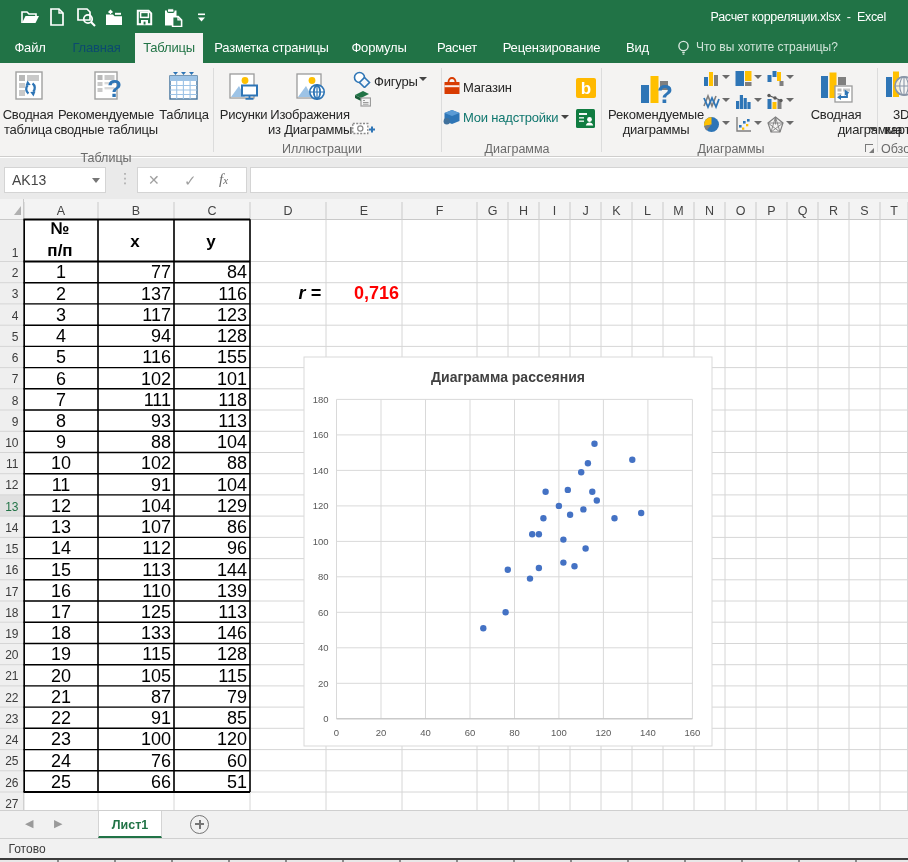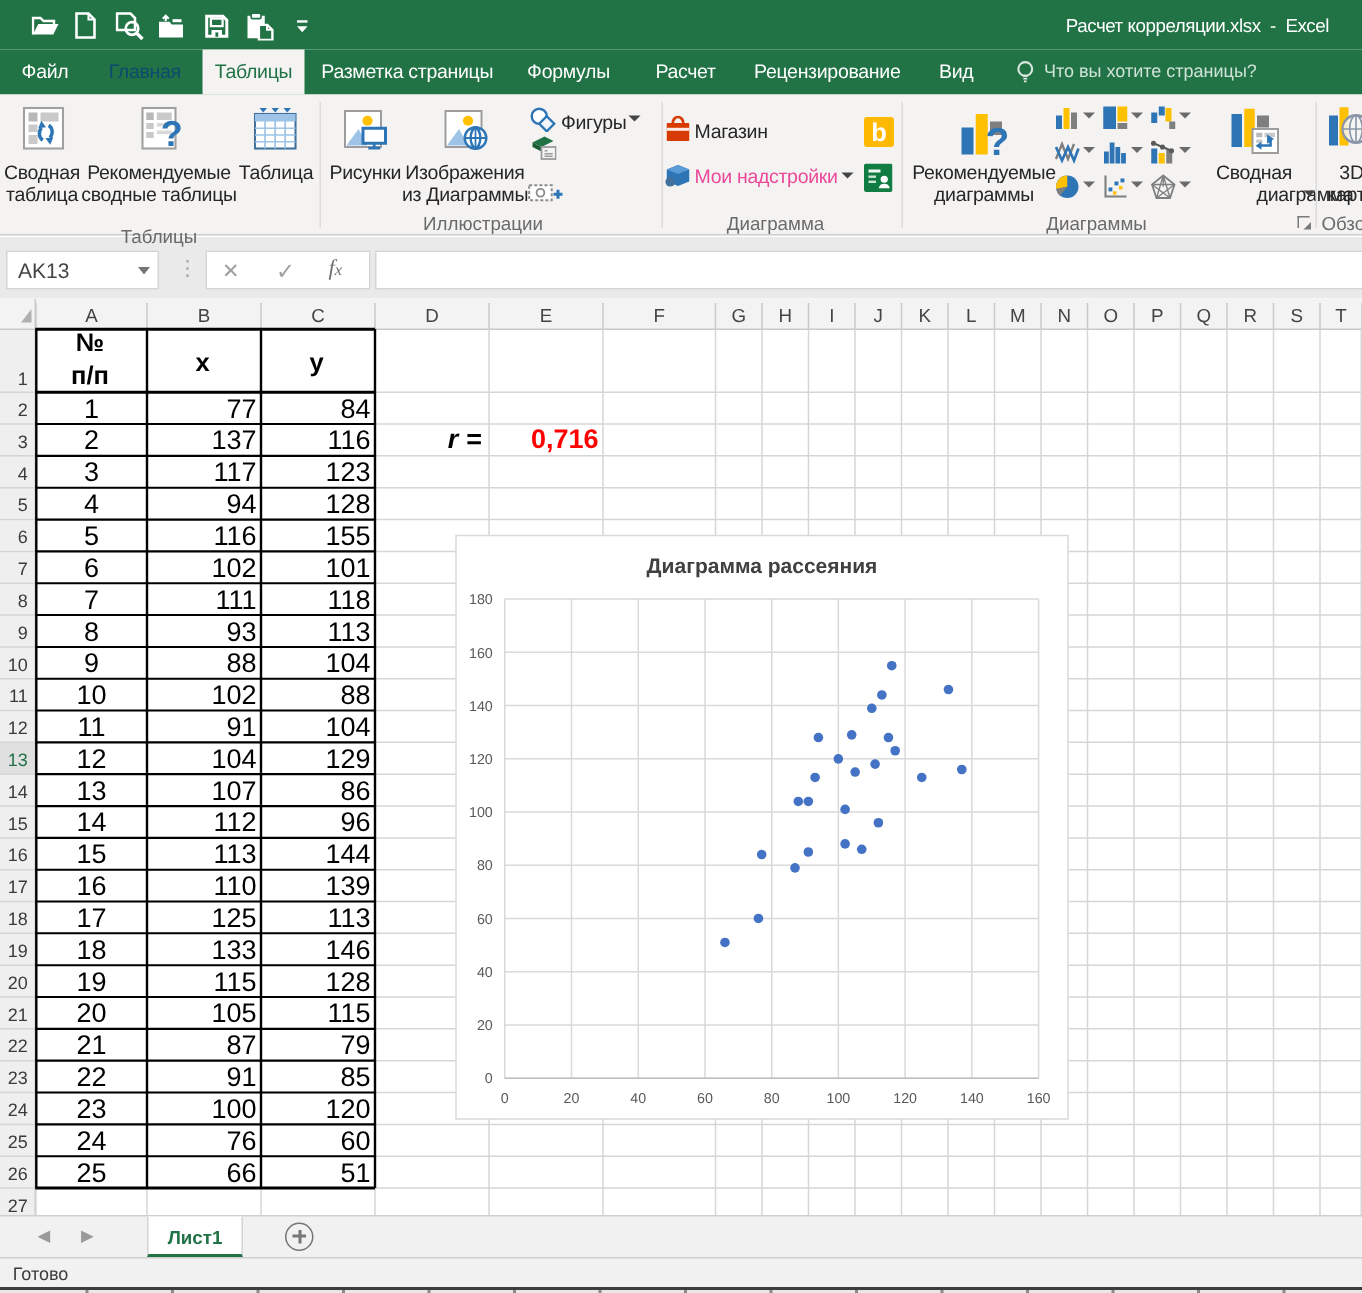--- a/index.html
+++ b/index.html
@@ -235,21 +235,21 @@
 <div style="position:absolute;left:28px;top:121.5px;transform:translateX(-50%);font-size:13px;color:#262626;white-space:nowrap;letter-spacing:-0.2px">таблица</div>
 <div style="position:absolute;left:106px;top:107px;transform:translateX(-50%);font-size:13px;color:#262626;white-space:nowrap;letter-spacing:-0.2px">Рекомендуемые</div>
 <div style="position:absolute;left:106px;top:121.5px;transform:translateX(-50%);font-size:13px;color:#262626;white-space:nowrap;letter-spacing:-0.2px">сводные таблицы</div>
 <div style="position:absolute;left:184px;top:107px;transform:translateX(-50%);font-size:13px;color:#262626;white-space:nowrap;letter-spacing:-0.2px">Таблица</div>
 <div style="position:absolute;left:243.5px;top:107px;transform:translateX(-50%);font-size:13px;color:#262626;white-space:nowrap;letter-spacing:-0.2px">Рисунки</div>
 <div style="position:absolute;left:310px;top:107px;transform:translateX(-50%);font-size:13px;color:#262626;white-space:nowrap;letter-spacing:-0.2px">Изображения</div>
 <div style="position:absolute;left:310px;top:121.5px;transform:translateX(-50%);font-size:13px;color:#262626;white-space:nowrap;letter-spacing:-0.2px">из Диаграммы</div>
 <div style="position:absolute;left:374px;top:73.5px;font-size:13px;color:#262626;white-space:nowrap;letter-spacing:-0.2px">Фигуры</div>
 <div style="position:absolute;left:419px;top:77px;width:0;height:0;border-left:4px solid transparent;border-right:4px solid transparent;border-top:4.5px solid #444"></div>
 <div style="position:absolute;left:463px;top:80px;font-size:13px;color:#262626;white-space:nowrap;letter-spacing:-0.2px">Магазин</div>
-<div style="position:absolute;left:463px;top:110px;font-size:13px;color:#ec4899;white-space:nowrap;letter-spacing:-0.2px">Мои надстройки</div>
+<div style="position:absolute;left:463px;top:110px;font-size:13px;color:#0f766e;white-space:nowrap;letter-spacing:-0.2px">Мои надстройки</div>
 <div style="position:absolute;left:561px;top:115px;width:0;height:0;border-left:4px solid transparent;border-right:4px solid transparent;border-top:4.5px solid #444"></div>
 <div style="position:absolute;left:656px;top:107px;transform:translateX(-50%);font-size:13px;color:#262626;white-space:nowrap;letter-spacing:-0.2px">Рекомендуемые</div>
 <div style="position:absolute;left:656px;top:121.5px;transform:translateX(-50%);font-size:13px;color:#262626;white-space:nowrap;letter-spacing:-0.2px">диаграммы</div>
 <div style="position:absolute;left:836px;top:107px;transform:translateX(-50%);font-size:13px;color:#262626;white-space:nowrap;letter-spacing:-0.2px">Сводная</div>
 <div style="position:absolute;left:870px;top:121.5px;transform:translateX(-50%);font-size:13px;color:#262626;white-space:nowrap;letter-spacing:-0.2px">диаграмма</div>
 <div style="position:absolute;left:869px;top:127px;width:0;height:0;border-left:4px solid transparent;border-right:4px solid transparent;border-top:4.5px solid #444"></div>
 <div style="position:absolute;left:901px;top:107px;transform:translateX(-50%);font-size:13px;color:#262626;white-space:nowrap;letter-spacing:-0.2px">3D</div>
 <div style="position:absolute;left:901px;top:121.5px;transform:translateX(-50%);font-size:13px;color:#262626;white-space:nowrap;letter-spacing:-0.2px">карта</div>
 <div style="position:absolute;left:106px;top:151px;transform:translateX(-50%);font-size:12.5px;color:#6a6a6a;white-space:nowrap">Таблицы</div>
 <div style="position:absolute;left:322px;top:141.5px;transform:translateX(-50%);font-size:12.5px;color:#6a6a6a;white-space:nowrap">Иллюстрации</div>

